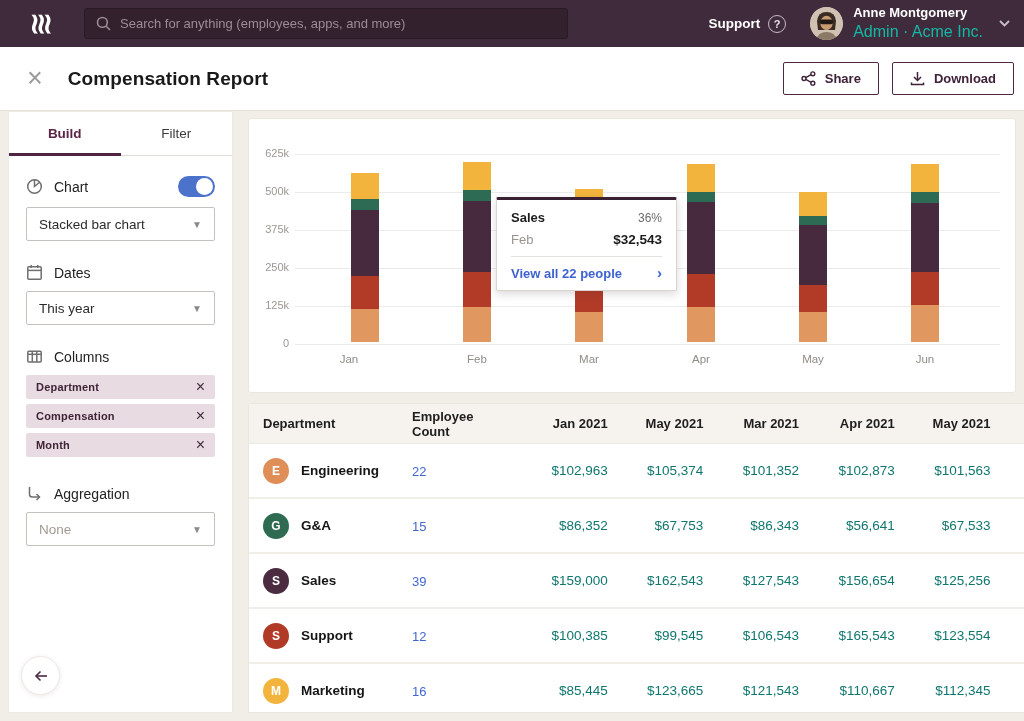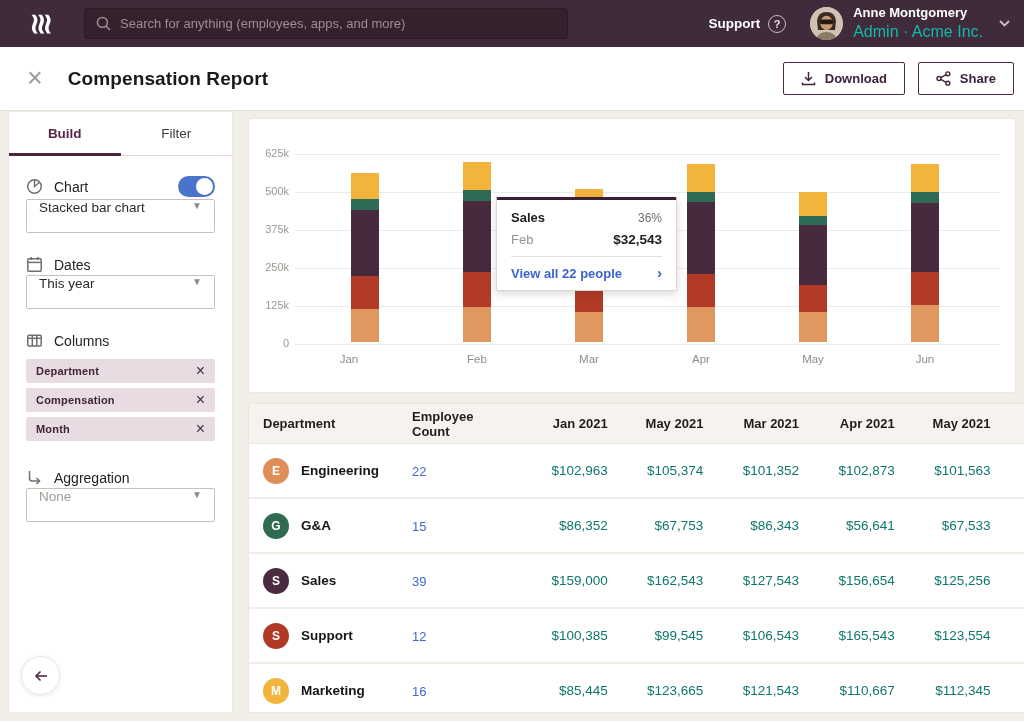--- a/index.html
+++ b/index.html
@@ -41,21 +41,21 @@
   .sec-row { display:flex; align-items:center; gap:11px; font-size:14px; color:#232323; }
   .sec-row svg { flex:none; }
   .row-chart { margin-top:20px; }
   .row-dates { margin-top:23px; }
   .row-cols  { margin-top:23px; }
   .row-agg   { margin-top:28px; }
   .toggle { margin-left:auto; width:37px; height:21px; border-radius:11px; background:#C9C4BE; position:relative; cursor:pointer; }
   .toggle.on { background:#4C73CB; }
   .toggle .knob { position:absolute; top:2px; left:2px; width:17px; height:17px; border-radius:50%; background:#fff; }
   .toggle.on .knob { left:auto; right:2px; }
-  .select { margin-top:2px; height:34px; border:1px solid #C6C1BA; border-radius:2px; display:flex; padding:0 12px; font-size:13.5px; color:#2B2B2B; cursor:pointer; background:#fff; }
+  .select { margin-top:10px; height:34px; border:1px solid #C6C1BA; border-radius:2px; display:flex; align-items:center; padding:0 12px; font-size:13.5px; color:#2B2B2B; cursor:pointer; background:#fff; }
   .select .caret { margin-left:auto; font-size:10px; color:#8A8A8A; }
   .select.muted { color:#A19B93; }
   .chips { margin-top:10px; }
   .chip { height:24px; margin-bottom:5px; background:#E9DBE2; border-radius:2px; display:flex; align-items:center; padding:0 10px; cursor:pointer; }
   .chip-label { font-size:11px; font-weight:700; color:#3F2438; letter-spacing:.2px; }
   .chip-x { margin-left:auto; font-size:16px; color:#3F2B3A; line-height:1; }
   .back-btn { position:absolute; left:12px; bottom:17px; width:39px; height:39px; border-radius:50%; background:#fff; border:1px solid #EFE9E2; box-shadow:0 1px 5px rgba(60,40,55,.10); display:flex; align-items:center; justify-content:center; cursor:pointer; }
 
   
   .chart-card { position:absolute; left:248px; top:118px; width:768px; height:275px; background:#fff; border:1px solid #EAE6E0; border-radius:3px; }
@@ -128,36 +128,36 @@
         <polyline points="1,1 5.5,5.5 10,1"></polyline>
       </svg>
   </div>
 </header>
 
 <div class="titlebar">
   <span class="close-x">×</span>
   <span class="page-title">Compensation Report</span>
   <div class="tb-actions">
     <button class="btn">
-      <svg width="15" height="15" viewBox="0 0 15 15" fill="none" stroke="#3F2139" stroke-width="1.5">
-          <line x1="7.5" y1="1" x2="7.5" y2="9"></line>
-          <polyline points="4,6 7.5,9.5 11,6"></polyline>
-          <path d="M1.5 11.5 v2 h12 v-2"></path>
-        </svg>
-      <span>Download</span>
-    </button>
-    <button class="btn">
       <svg width="15" height="15" viewBox="0 0 16 16" fill="none" stroke="#3F2139" stroke-width="1.5">
           <circle cx="12.6" cy="3" r="2.1"></circle>
           <circle cx="3.2" cy="8" r="2.1"></circle>
           <circle cx="12.6" cy="13" r="2.1"></circle>
           <line x1="5.1" y1="7" x2="10.8" y2="3.9"></line>
           <line x1="5.1" y1="9" x2="10.8" y2="12.1"></line>
         </svg>
       <span>Share</span>
+    </button>
+    <button class="btn">
+      <svg width="15" height="15" viewBox="0 0 15 15" fill="none" stroke="#3F2139" stroke-width="1.5">
+          <line x1="7.5" y1="1" x2="7.5" y2="9"></line>
+          <polyline points="4,6 7.5,9.5 11,6"></polyline>
+          <path d="M1.5 11.5 v2 h12 v-2"></path>
+        </svg>
+      <span>Download</span>
     </button>
   </div>
 </div>
 
 <aside class="sidebar">
   <div class="tabs">
       <div class="tab active">Build</div>
       <div class="tab">Filter</div>
     </div>
   <div class="side-content">

